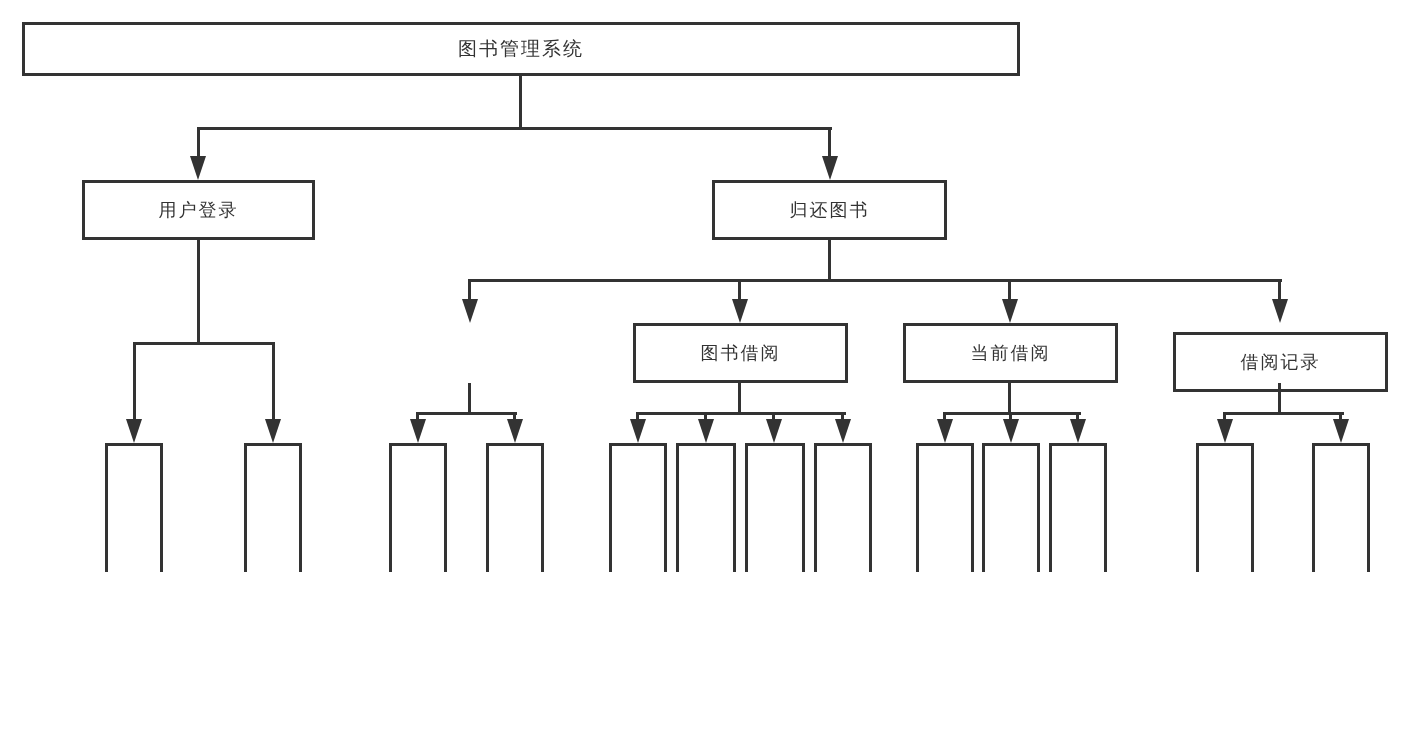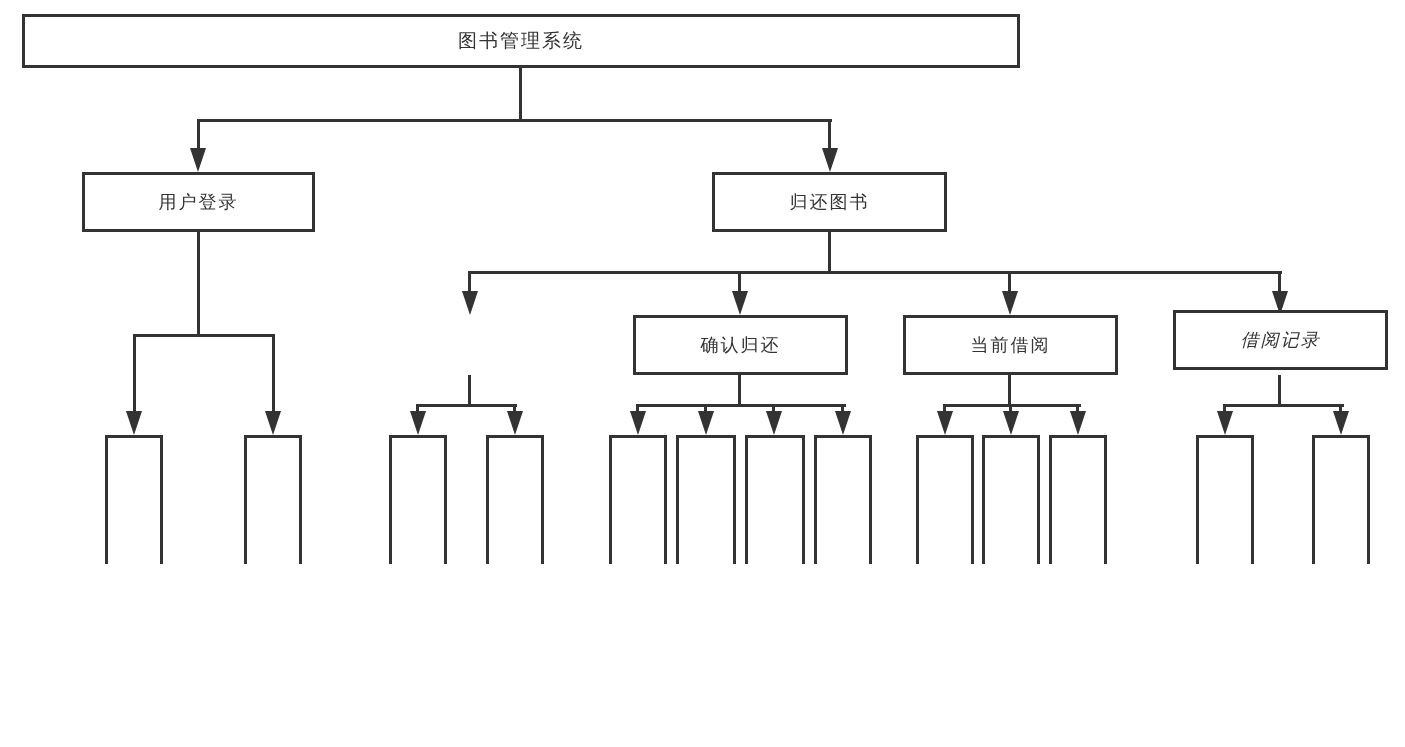--- a/index.html
+++ b/index.html
@@ -7,20 +7,21 @@
     --text:#333333;
     --background:#ffffff;
     --watermark:#c9b6b6;
   }
   html,body{margin:0;padding:0;background:var(--background);}
   .stage{
     position:relative;width:1405px;height:564px;overflow:hidden;
     background:var(--background);
     font-family:"Liberation Sans","DejaVu Sans",sans-serif;
     color:var(--text);
+    margin-top:8px;
   }
   .box{
     position:absolute;box-sizing:border-box;
     border:3px solid var(--line);background:#fff;
     display:flex;align-items:center;justify-content:center;
     font-size:18px;letter-spacing:2px;white-space:nowrap;
   }
   .box.root{font-size:19px;}
   .leaf{top:435px;height:302px;width:58px;}
   .leaf span{
@@ -76,26 +77,26 @@
   <div class="vline" style="left:468px;top:271px;height:24px;"></div>
   <div class="arrow" style="left:462px;top:291px;"></div>
   <div class="vline" style="left:738px;top:271px;height:24px;"></div>
   <div class="arrow" style="left:732px;top:291px;"></div>
   <div class="vline" style="left:1008px;top:271px;height:24px;"></div>
   <div class="arrow" style="left:1002px;top:291px;"></div>
   <div class="vline" style="left:1278px;top:271px;height:24px;"></div>
   <div class="arrow" style="left:1272px;top:291px;"></div>
 
   <div class="box" style="left:633px;top:315px;width:215px;height:60px;">
-    <span>确认归还</span>
+    <span>图书借阅</span>
   </div>
   <div class="box" style="left:903px;top:315px;width:215px;height:60px;font-family:Liberation Serif, serif;">
     <span>当前借阅</span>
   </div>
-  <div class="box" style="left:1173px;top:310px;width:215px;height:60px;font-style:italic;">
+  <div class="box" style="left:1173px;top:324px;width:215px;height:60px;">
     <span>借阅记录</span>
   </div>
 
   <div class="vline" style="left:468px;top:375px;height:32px;"></div>
   <div class="hline" style="left:416px;top:404px;width:101px;"></div>
   <div class="vline" style="left:416px;top:404px;height:10px;"></div>
   <div class="arrow" style="left:410px;top:411px;"></div>
   <div class="vline" style="left:513px;top:404px;height:10px;"></div>
   <div class="arrow" style="left:507px;top:411px;"></div>
 

